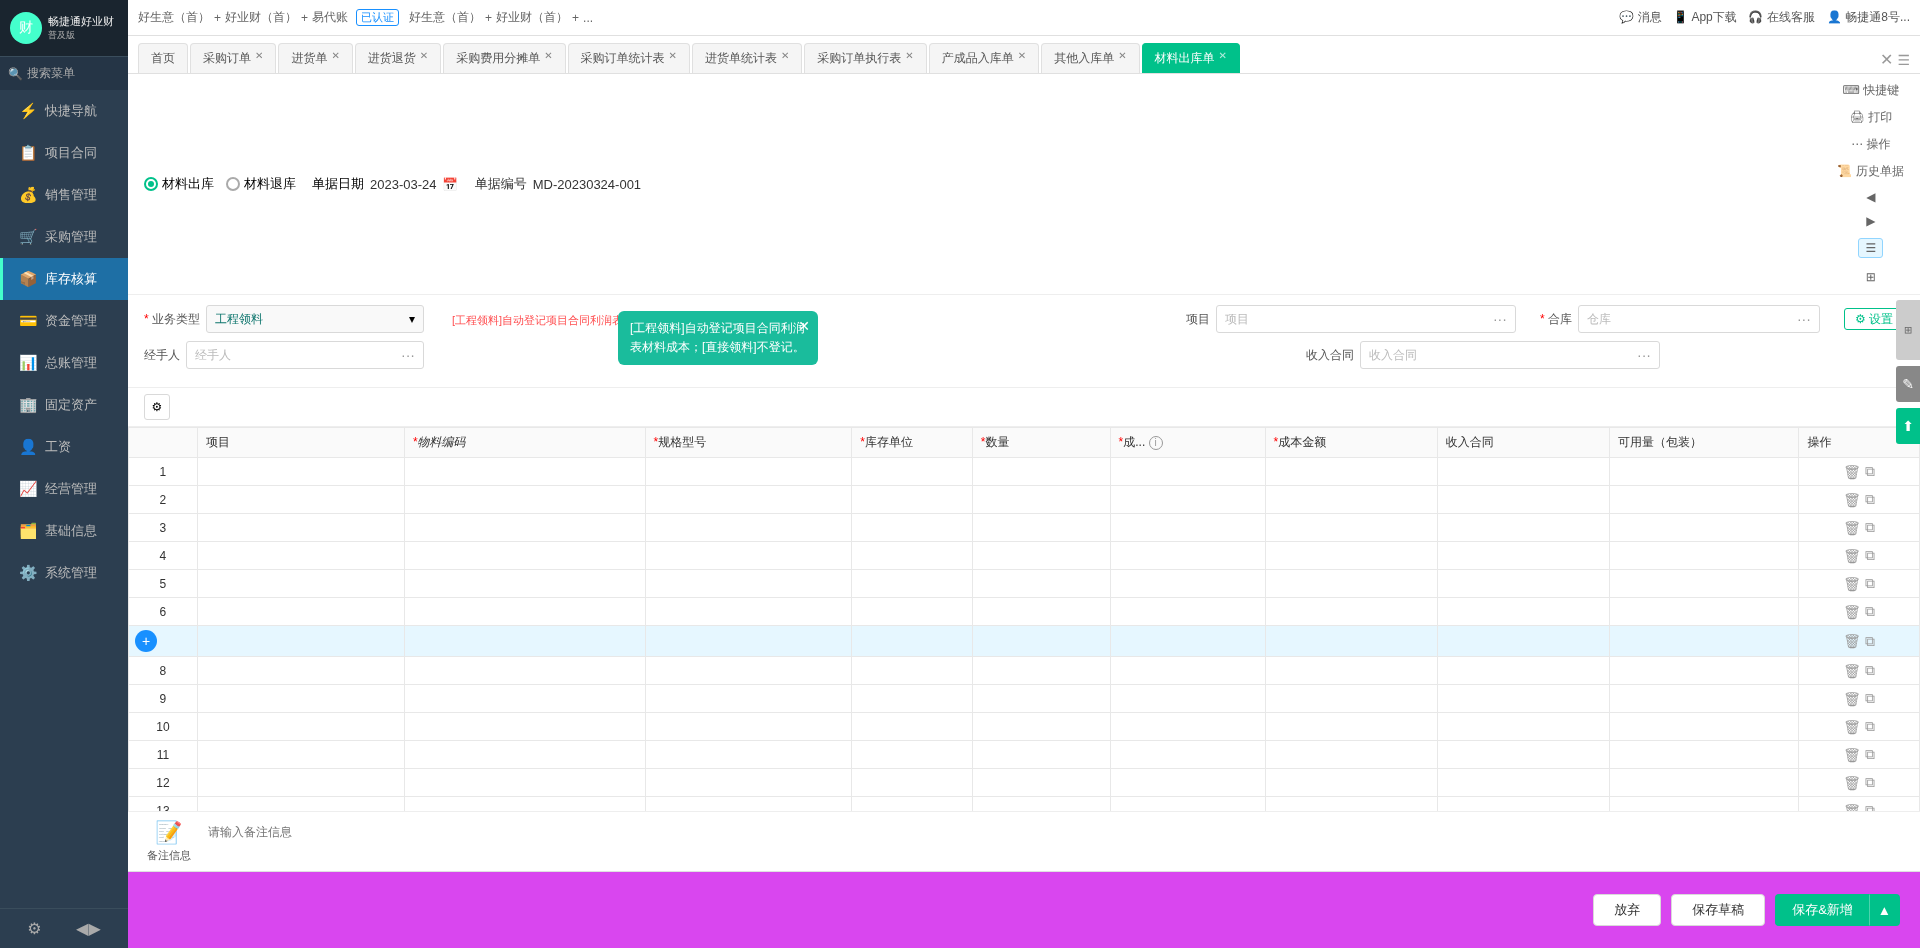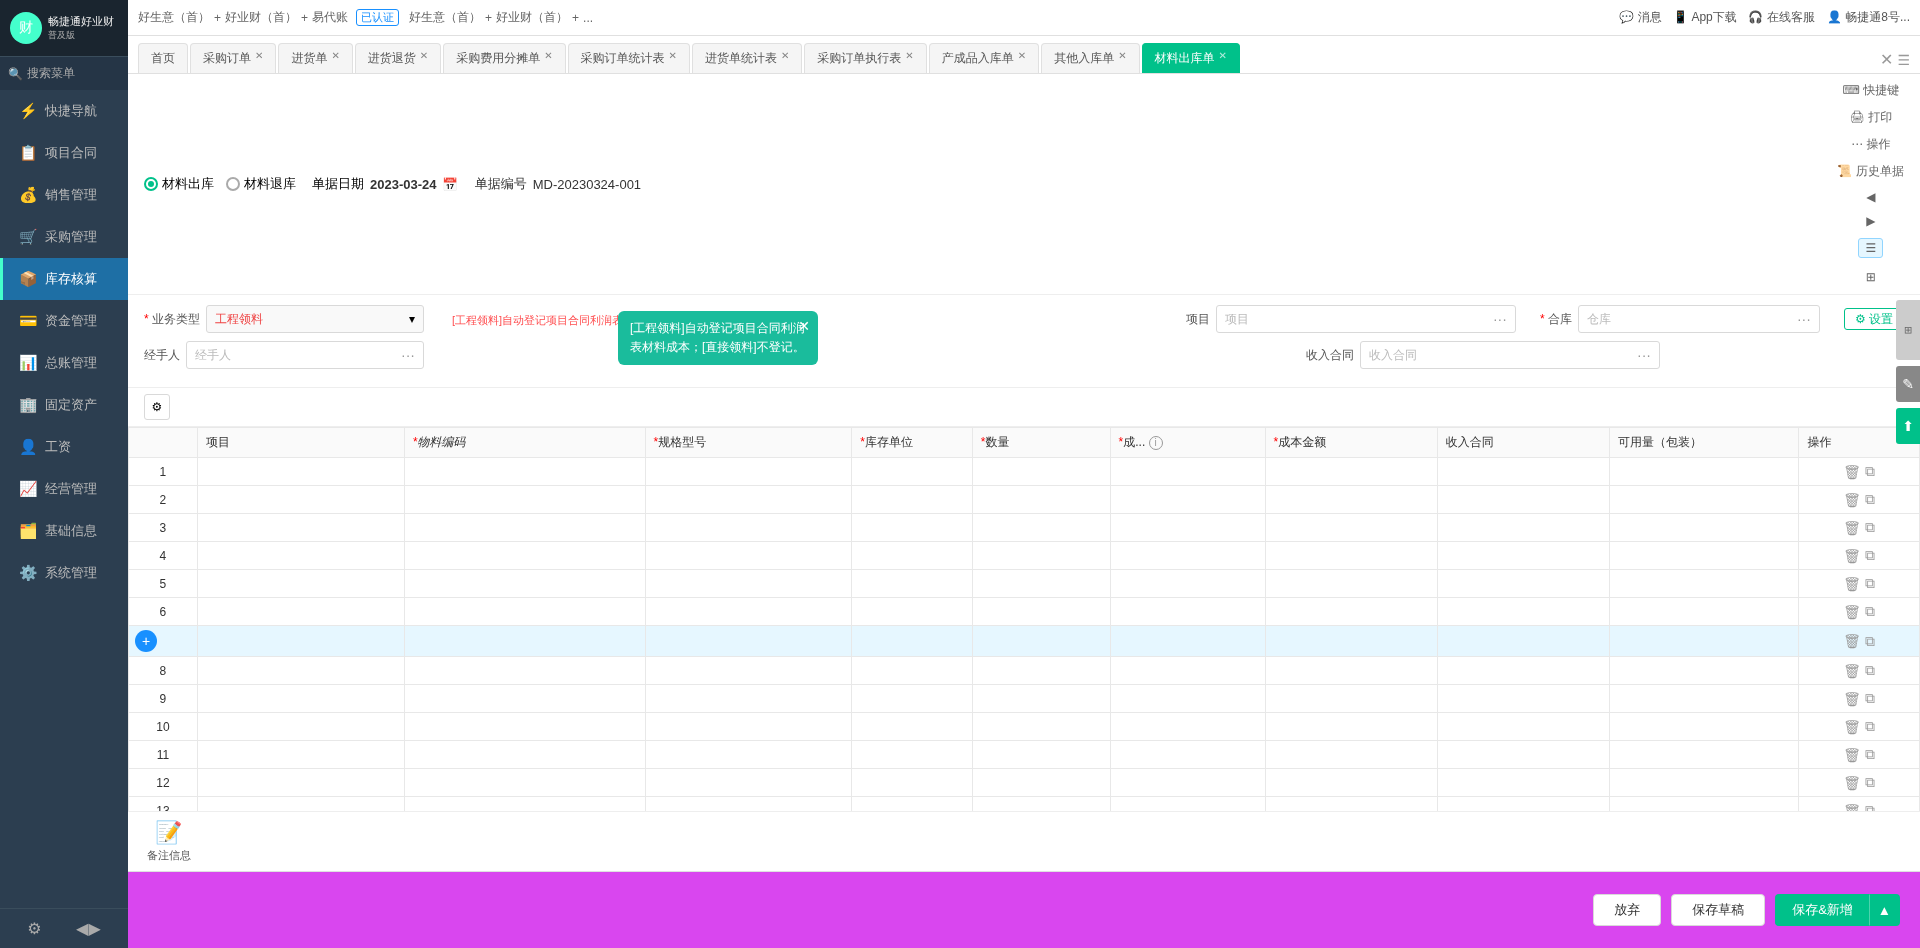--- a/index.html
+++ b/index.html
@@ -52,21 +52,21 @@
     .header-actions span { cursor: pointer; }
 
     
     .form-fields { background: #fff; padding: 10px 16px; border-bottom: 1px solid #eee; flex-shrink: 0; }
     .form-row { display: flex; align-items: center; gap: 24px; margin-bottom: 8px; }
     .form-field { display: flex; align-items: center; gap: 6px; min-width: 280px; }
     .form-field label { font-size: 12px; color: #555; white-space: nowrap; }
     .form-field label.required::before { content: '* '; color: red; }
     .field-input { flex: 1; border: 1px solid #d9d9d9; border-radius: 3px; padding: 3px 8px; font-size: 12px; min-width: 160px; display: flex; align-items: center; justify-content: space-between; cursor: pointer; height: 28px; position: relative; }
     .field-input.filled { background: #f9f9f9; }
-    .field-input-text { color: #ef4444; text-align: right; }
+    .field-input-text { color: #0f766e; text-align: right; }
     .field-input-placeholder { color: #bbb; }
     .field-dots { color: #999; font-size: 14px; }
 
     
     .grid-toolbar { background: #fff; padding: 6px 16px; border-bottom: 1px solid #eee; display: flex; align-items: center; gap: 8px; flex-shrink: 0; }
     .gear-btn { width: 26px; height: 26px; border: 1px solid #d9d9d9; border-radius: 3px; display: flex; align-items: center; justify-content: center; cursor: pointer; background: #fff; }
 
     
     .data-grid { flex: 1; background: #fff; overflow: auto; }
     .grid-table { width: 100%; border-collapse: collapse; table-layout: fixed; }
@@ -265,21 +265,21 @@
             <div class="radio-dot checked"></div>
             <span>材料出库</span>
           </label>
           <label class="radio-item">
             <div class="radio-dot"></div>
             <span>材料退库</span>
           </label>
         </div>
         <div class="form-date">
           <span>单据日期</span>
-          <span style="color:#333;font-weight:bold;">2023-03-24</span>
+          <span style="color:#333;">2023-03-24</span>
           <span>📅</span>
         </div>
         <div class="form-number">
           <span>单据编号</span>
           <span>MD-20230324-001</span>
         </div>
         <div class="header-actions">
           <span>⌨ 快捷键</span>
           <span>🖨 打印</span>
           <span>⋯ 操作</span>
@@ -644,20 +644,21 @@
           </tbody>
         </table>
       </div>
 
       <div class="form-footer">
         <div class="note-area">
           <div style="display:flex; flex-direction:column; align-items:center; min-width:50px;">
             <span style="color:#00c18a; font-size:22px;">📝</span>
             <span style="font-size:11px; color:#555; margin-top:2px;">备注信息</span>
           </div>
+          <textarea class="note-input" placeholder="请输入备注信息" style=""></textarea>
         </div>
       </div>
 
       <div class="bottom-bar">
         <button class="btn">放弃</button>
         <button class="btn">保存草稿</button>
         <div class="btn-primary-split">
           <button class="main-btn">保存&amp;新增</button>
           <button class="arrow-btn">▲</button>
         </div>

